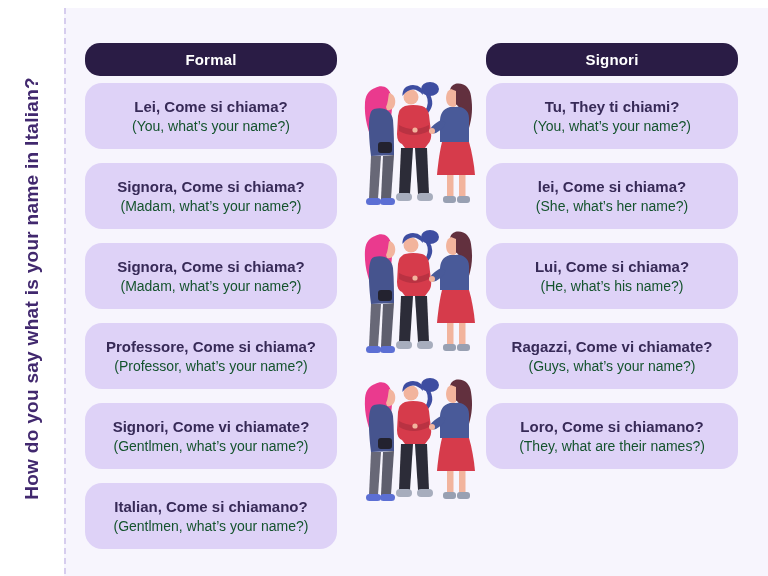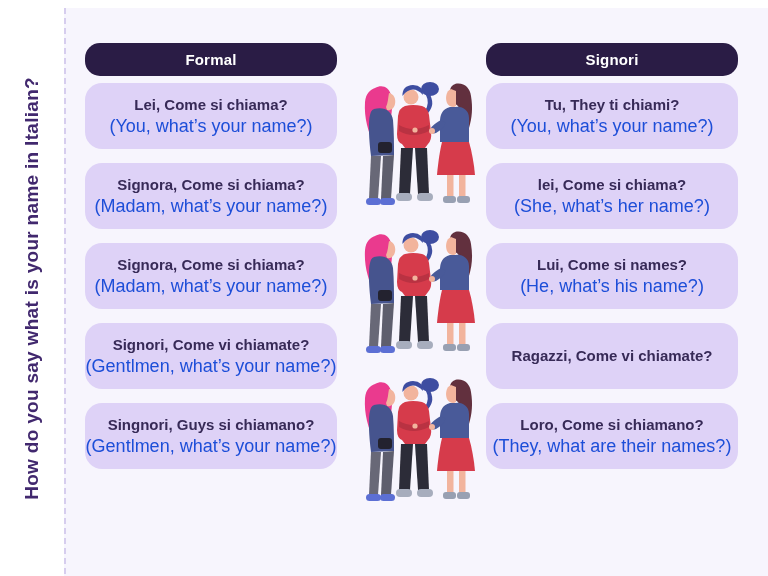--- a/index.html
+++ b/index.html
@@ -22,21 +22,21 @@
 
   .pill{height:33px;border-radius:15px;background:#2a1c45;color:#ffffff;
     display:flex;align-items:center;justify-content:center;
     font-weight:bold;font-size:15px;letter-spacing:.2px;}
 
   .cards{display:flex;flex-direction:column;gap:14px;margin-top:7px;}
   .card{height:66px;border-radius:17px;background:#ded2f7;
     display:flex;flex-direction:column;align-items:center;justify-content:center;
     text-align:center;padding:0 0;box-sizing:border-box;}
   .card .it{font-size:15px;font-weight:bold;color:#372a57;line-height:1.3;}
-  .card .en{font-size:18px;color:#1d4ed8;line-height:1.25;margin-top:1px;}
+  .card .en{font-size:14px;color:#14532d;line-height:1.25;margin-top:1px;}
 
   
   .figures-layer{position:absolute;left:0;top:0;width:704px;height:576px;pointer-events:none;}
   .figure{position:absolute;left:276px;width:140px;height:134px;}
   .figure svg{display:block;width:140px;height:134px;}
 </style>
 </head>
 <body>
 
 <div class="poster">
@@ -191,28 +191,32 @@
   <div class="card">
     <div class="it">Signora, Come si chiama?</div>
     <div class="en">(Madam, what’s your name?)</div>
   </div>
 
   <div class="card">
     <div class="it">Signora, Come si chiama?</div>
     <div class="en">(Madam, what’s your name?)</div>
   </div>
 
+  <div class="card">
+    <div class="it">Professore, Come si chiama?</div>
+    <div class="en">(Professor, what’s your name?)</div>
+  </div>
 
   <div class="card">
     <div class="it">Signori, Come vi chiamate?</div>
     <div class="en">(Gentlmen, what’s your name?)</div>
   </div>
 
   <div class="card">
-    <div class="it">Singnori, Guys si chiamano?</div>
+    <div class="it">Italian, Come si chiamano?</div>
     <div class="en">(Gentlmen, what’s your name?)</div>
   </div>
 </div>
     </div>
 
     <div class="column informal">
       <div class="pill">
         <span>Signori</span>
       </div>
       <div class="cards">
@@ -221,26 +225,27 @@
     <div class="en">(You, what’s your name?)</div>
   </div>
 
 
   <div class="card">
     <div class="it">lei, Come si chiama?</div>
     <div class="en">(She, what’s her name?)</div>
   </div>
 
   <div class="card">
-    <div class="it">Lui, Come si names?</div>
+    <div class="it">Lui, Come si chiama?</div>
     <div class="en">(He, what’s his name?)</div>
   </div>
 
   <div class="card">
     <div class="it">Ragazzi, Come vi chiamate?</div>
+    <div class="en">(Guys, what’s your name?)</div>
   </div>
 
   <div class="card">
     <div class="it">Loro, Come si chiamano?</div>
     <div class="en">(They, what are their names?)</div>
   </div>
 </div>
     </div>
 
   </div>

